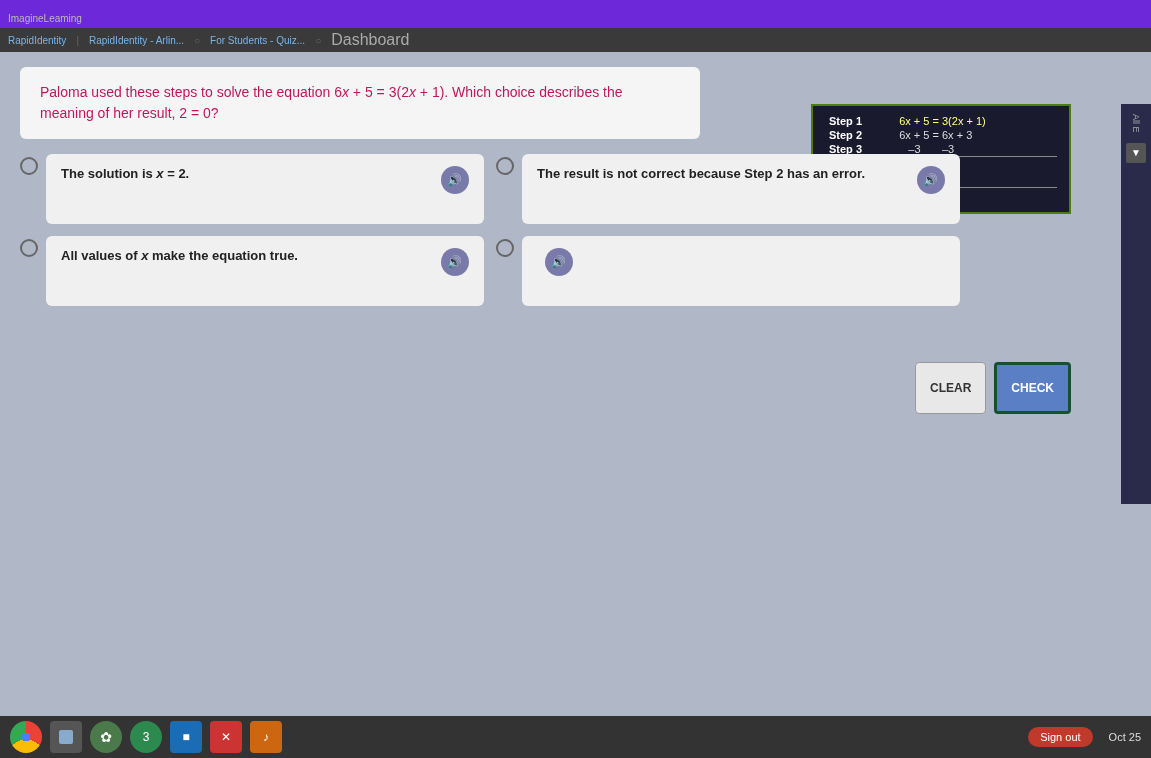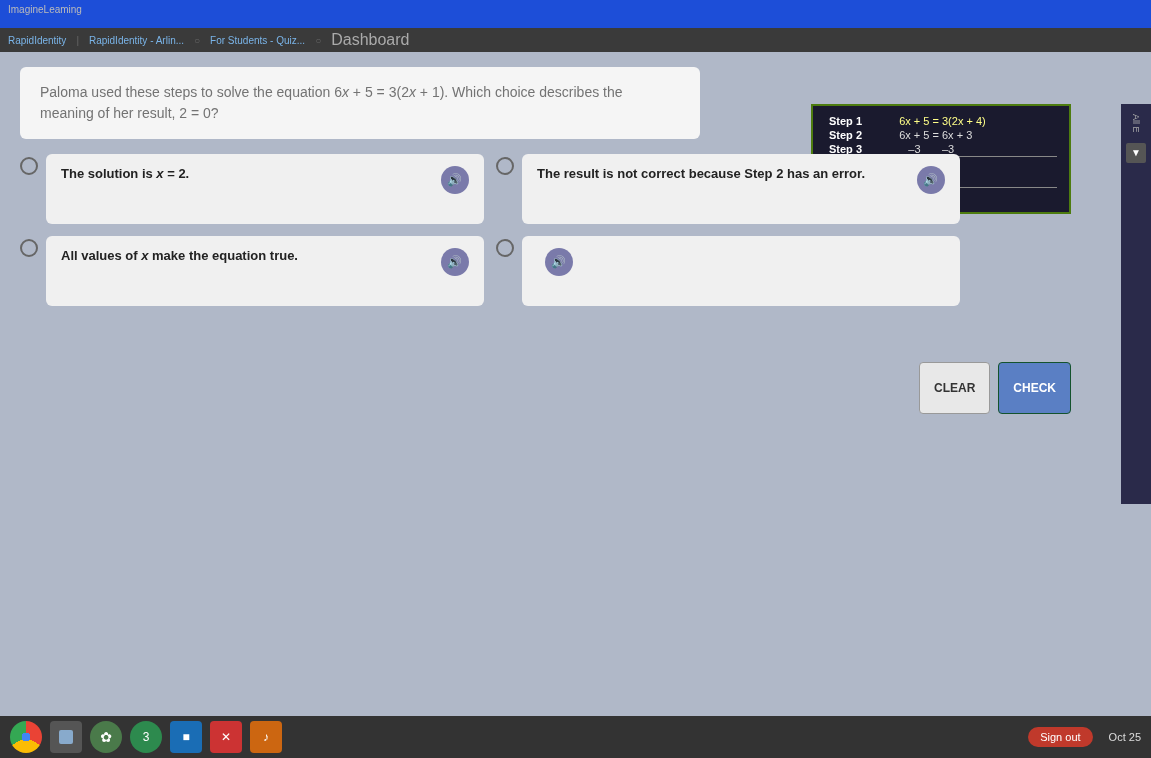--- a/index.html
+++ b/index.html
@@ -8,24 +8,24 @@
       height: 758px;
       background: #1a1a2e;
       font-family: Arial, sans-serif;
       overflow: hidden;
       position: relative;
     }
 
     
     .browser-bar {
       width: 100%;
-      background: #1d4ed8;
+      background: #6d28d9;
       padding: 4px 8px;
       display: flex;
-      align-items: flex-start;
+      align-items: flex-end;
       gap: 8px;
       height: 28px;
     }
     .browser-bar .tab-area {
       display: flex;
       align-items: center;
       gap: 4px;
       font-size: 10px;
       color: #ccc;
     }
@@ -64,21 +64,21 @@
     .question-card {
       background: #f5f5f5;
       border-radius: 6px;
       padding: 15px 20px;
       width: 680px;
       margin-bottom: 15px;
       position: relative;
     }
     .question-text {
       font-size: 14px;
-      color: #737373;
+      color: #be185d;
       line-height: 1.5;
     }
 
     
     .steps-panel {
       position: absolute;
       top: 52px;
       right: 80px;
       background: #1a1a2e;
       border: 2px solid #4d7c0f;
@@ -120,21 +120,21 @@
       border: 1px solid #999;
       border-radius: 4px;
       padding: 18px 14px;
       font-size: 12px;
       font-weight: bold;
       cursor: pointer;
       color: #333;
     }
     .btn-check {
       background: #5a7fc4;
-      border: 1px solid #14532d;
+      border: 3px solid #14532d;
       border-radius: 4px;
       padding: 5px 14px;
       font-size: 12px;
       font-weight: bold;
       cursor: pointer;
       color: #fff;
     }
 
     
     .answers-grid {
@@ -300,21 +300,21 @@
     <p class="question-text">
       Paloma used these steps to solve the equation 6<span class="math">x</span> + 5 = 3(2<span class="math">x</span> + 1). Which choice describes the meaning of her result, 2 = 0?
     </p>
   </div>
 
   <div class="steps-panel">
     <table>
       <tbody>
           <tr>
         <td class="step-label">Step 1</td>
-        <td class="step-content highlight">6x + 5 = 3(2x + 4)</td>
+        <td class="step-content highlight">6x + 5 = 3(2x + 1)</td>
       </tr>
       <tr>
         <td class="step-label">Step 2</td>
         <td class="step-content">6x + 5 = 6x + 3</td>
       </tr>
       <tr>
         <td class="step-label">Step 3</td>
         <td class="step-content">&nbsp;&nbsp;&nbsp;–3 &nbsp;&nbsp;&nbsp;&nbsp;&nbsp; –3</td>
       </tr>
       <tr>

